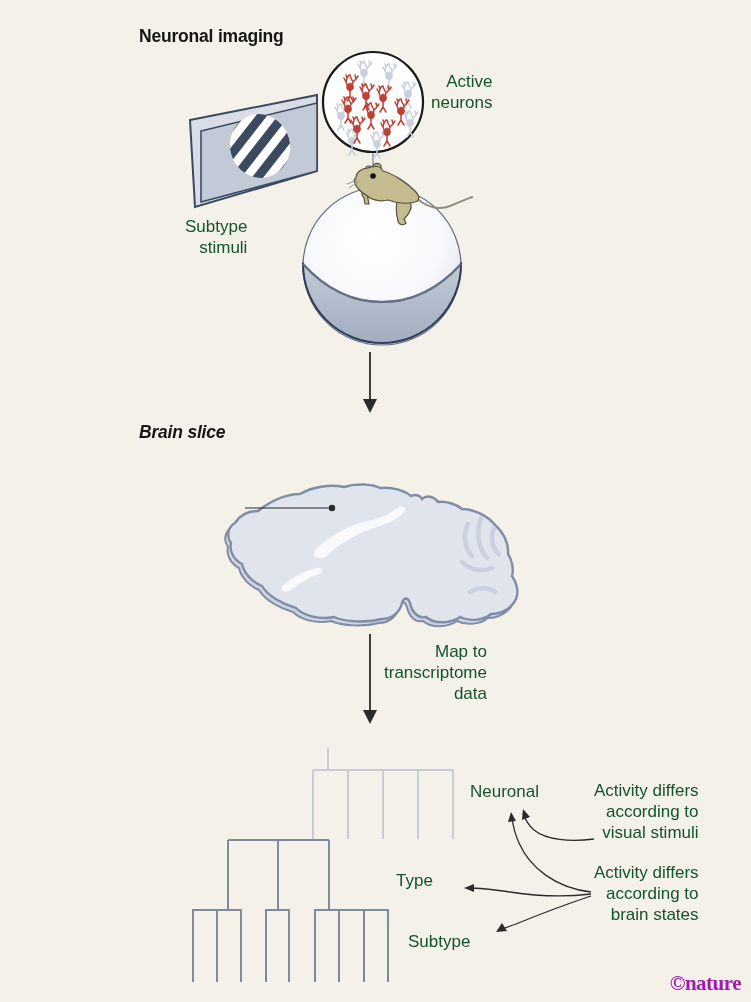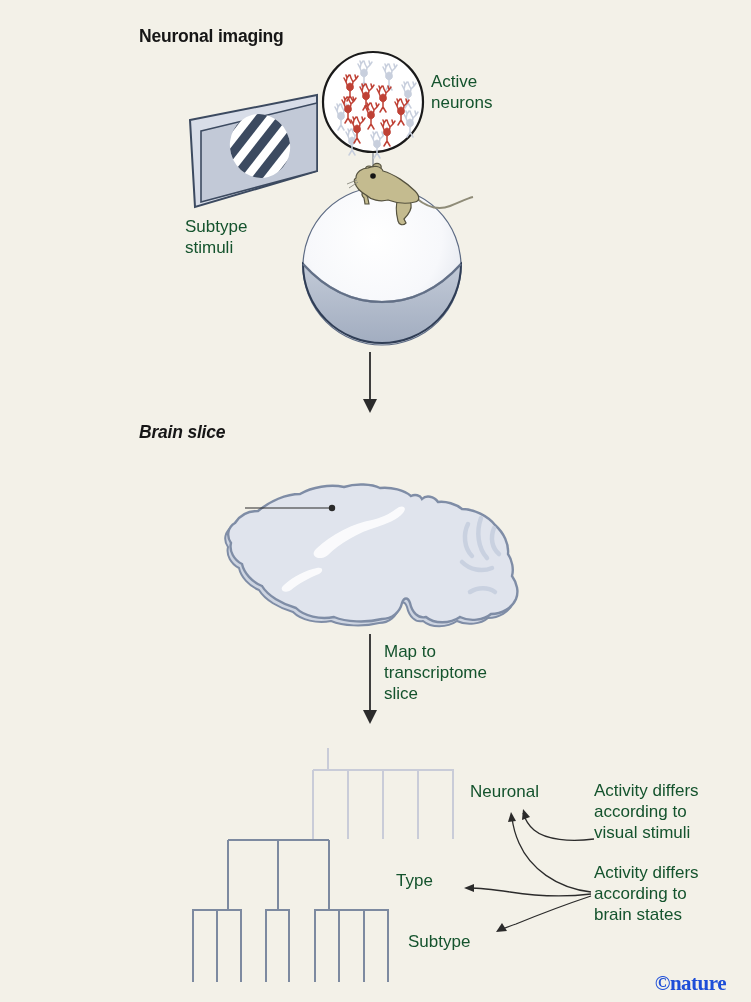--- a/index.html
+++ b/index.html
@@ -1,27 +1,27 @@
 <!DOCTYPE html>
 <html><head>
 <meta charset="utf-8">
 <style>
   html,body{margin:0;padding:0;}
   .fig{position:relative;width:751px;height:1002px;overflow:hidden;
        font-family:"Liberation Sans",sans-serif;}
   .fig svg{position:absolute;left:0;top:0;pointer-events:none;}
   .label{position:absolute;font-size:17px;line-height:21px;color:#14532d;white-space:nowrap;}
   .heading{font-weight:700;font-size:17.5px;letter-spacing:-0.2px;color:#161616;}
-  .watermark{position:absolute;right:25px;top:971px;font-family:"Liberation Serif",serif;
-             font-weight:700;font-size:21px;color:#1d4ed8;letter-spacing:-0.5px;}
+  .watermark{position:absolute;right:10px;top:971px;font-family:"Liberation Serif",serif;
+             font-weight:700;font-size:21px;color:#a21caf;letter-spacing:-0.5px;}
 </style>
 </head>
 <body>
 
-<div class="fig" style="background-color: rgb(243, 241, 232);">
+<div class="fig" style="background-color: rgb(243, 241, 232); text-align: right;">
 
   <svg width="751" height="1002" viewBox="0 0 751 1002">
     <defs>
       <radialGradient id="ballGrad" cx="45%" cy="32%" r="78%">
         <stop offset="0%" stop-color="#ffffff"></stop>
         <stop offset="55%" stop-color="#f7f8fb"></stop>
         <stop offset="82%" stop-color="#e3e7ee"></stop>
         <stop offset="100%" stop-color="#c8cfdc"></stop>
       </radialGradient>
       <linearGradient id="bowlGrad" x1="0" y1="0" x2="0" y2="1">
@@ -177,21 +177,21 @@
     <div>Subtype</div>
     <div>stimuli</div>
   </div>
 
   <div class="label heading" style="left:139px;top:422px;font-style:italic;">Brain slice</div>
 
 
   <div class="label" style="left:384px;top:641px;">
     <div>Map to</div>
     <div>transcriptome</div>
-    <div>slice</div>
+    <div>data</div>
   </div>
 
   <div class="label" style="left:470px;top:781px;">Neuronal</div>
   <div class="label" style="left:396px;top:870px;">Type</div>
   <div class="label" style="left:400px;top:931px;margin-left:8px;">Subtype</div>
 
   <div class="label" style="left:594px;top:780px;">
     <div>Activity differs</div>
     <div>according to</div>
     <div>visual stimuli</div>

